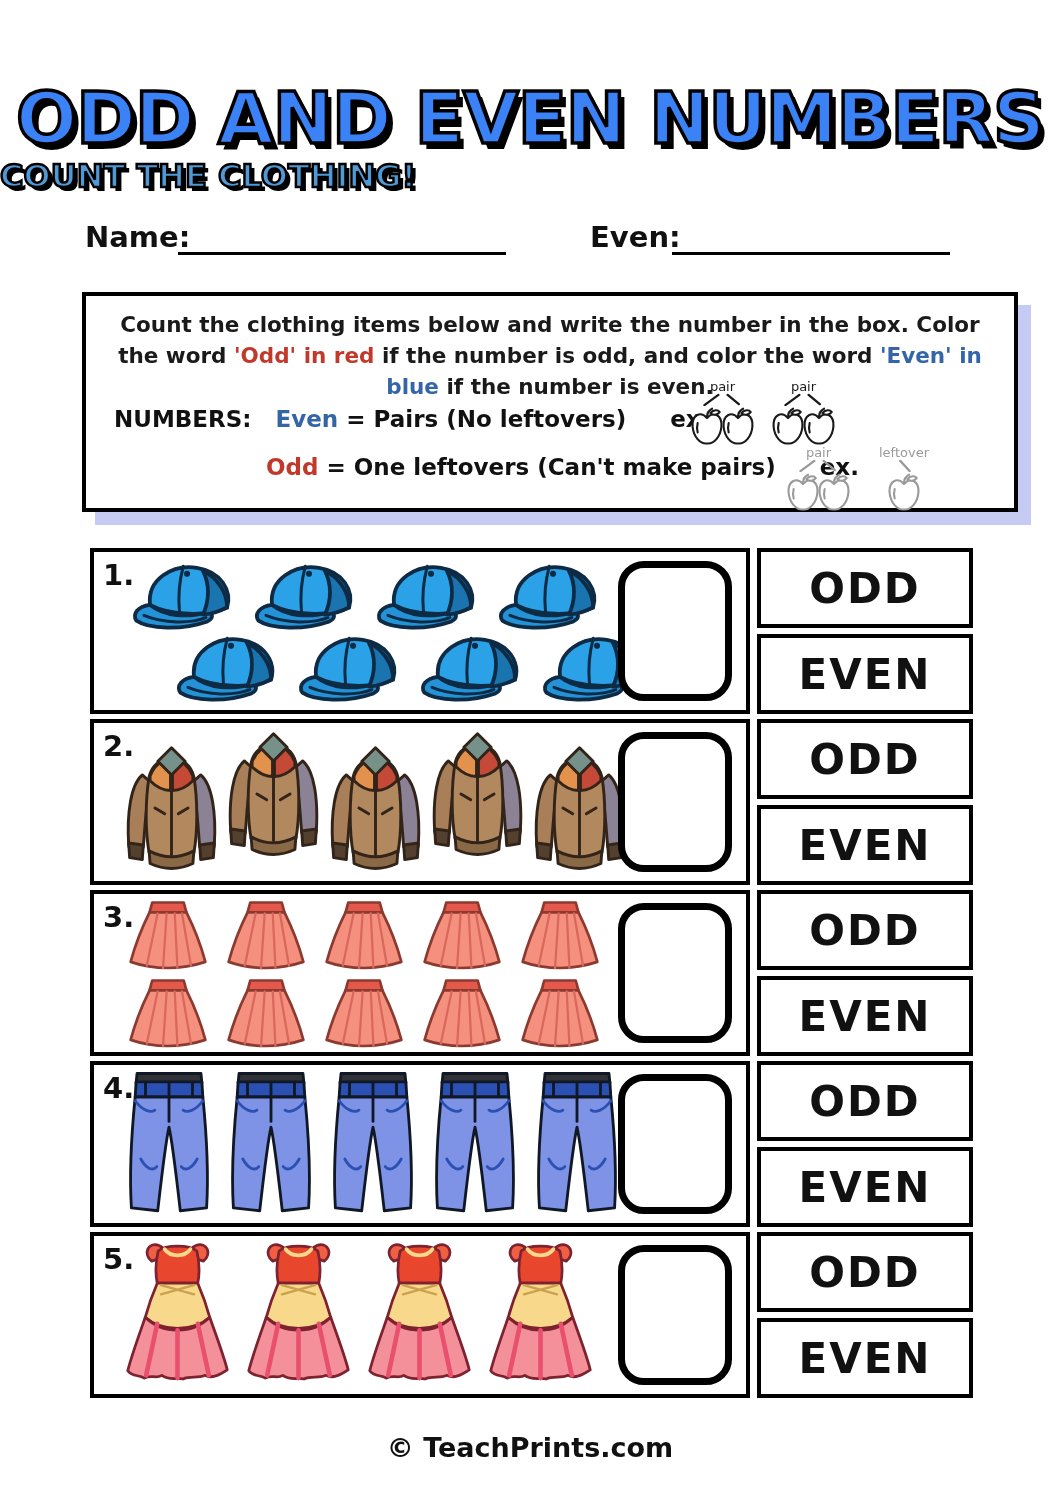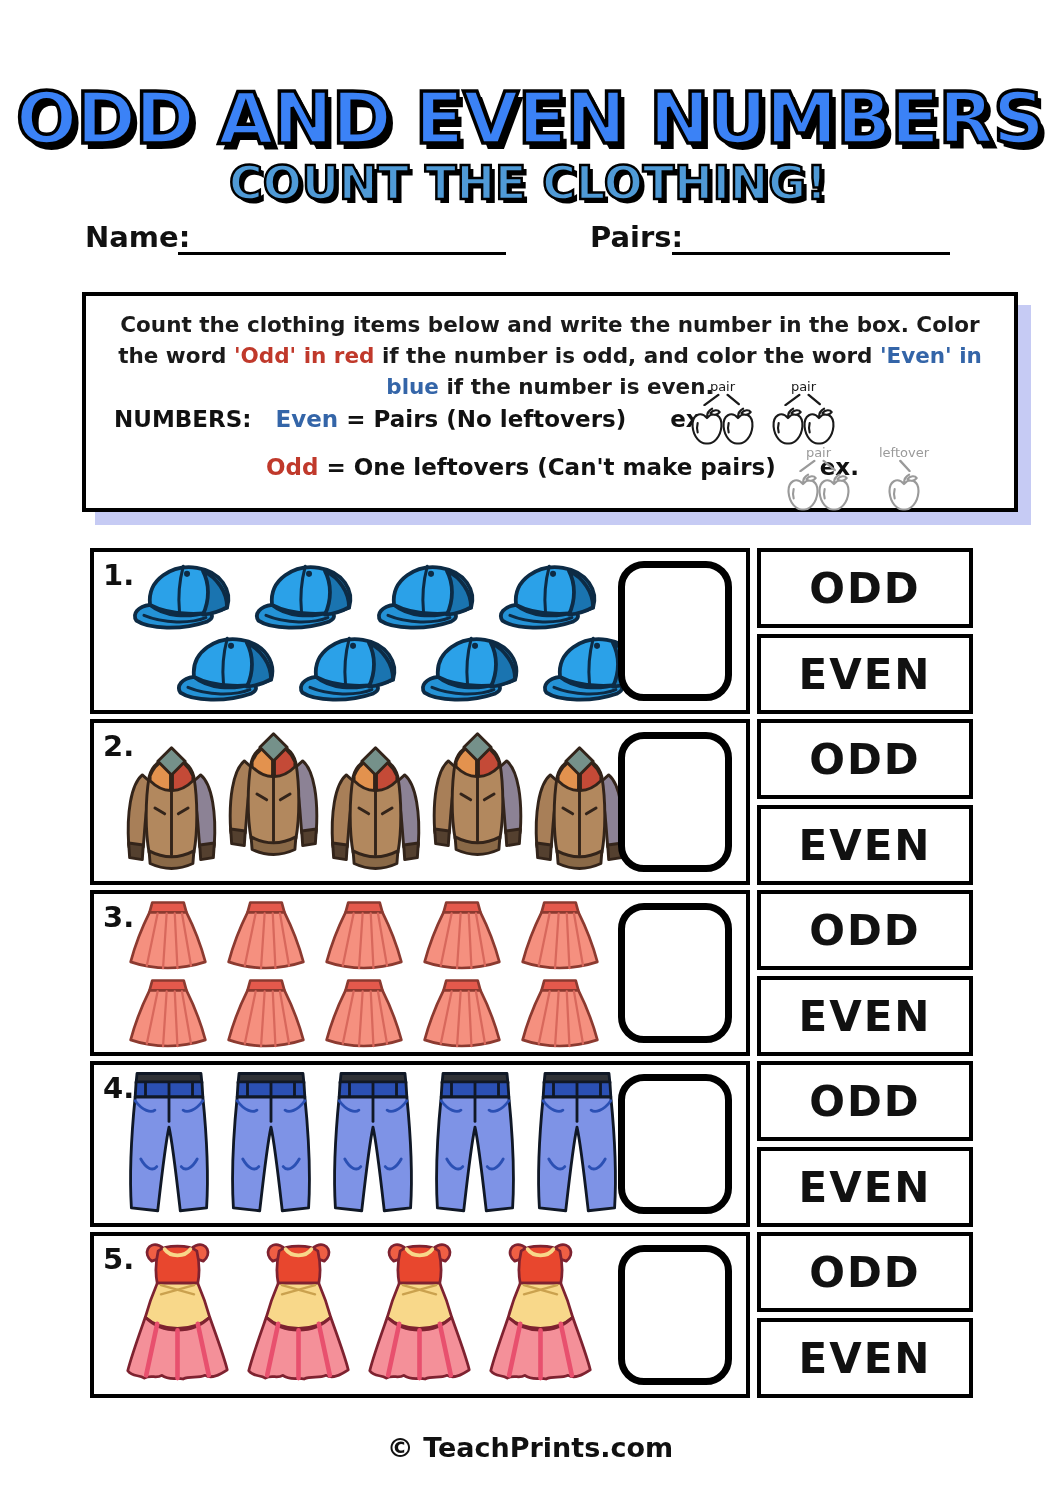--- a/index.html
+++ b/index.html
@@ -10,22 +10,22 @@
     overflow:hidden;
   }
   
   .title {
     position:absolute; top:82px; left:0; right:0; text-align:center;
     font-size:72px; font-weight:bold; line-height:1;
     color:#3b82f6; -webkit-text-stroke:3.5px #000;
     text-shadow:5px 6px 0 #000; letter-spacing:-1px; white-space:nowrap;
   }
   .subtitle {
-    position:absolute; top:160px; left:0; right:4px; text-align:center;
-    font-size:46px; font-weight:bold; line-height:1;
+    position:absolute; top:160px; left:0; right:4px; text-align:left;
+    font-size:32px; font-weight:bold; line-height:1;
     color:#4f9ad6; -webkit-text-stroke:2.5px #000;
     text-shadow:4px 4px 0 #000; letter-spacing:0px;
   }
   
   .field-label { position:absolute; font-size:29px; font-weight:bold; }
   .name-label  { left:85px;  top:220px; }
   .date-label  { left:590px; top:220px; }
   .write-line  { position:absolute; border-top:3px solid #000; height:0; }
   .name-line   { left:178px; top:252px; width:328px; }
   .date-line   { left:672px; top:252px; width:278px; }
@@ -167,21 +167,21 @@
       </g>
     </symbol>
   </defs>
 </svg>
 
 <div class="title">ODD AND EVEN NUMBERS</div>
 <div class="subtitle">COUNT THE CLOTHING!</div>
 
 <span class="field-label name-label">Name:</span>
 <span class="write-line name-line"></span>
-<span class="field-label date-label">Pairs:</span>
+<span class="field-label date-label">Even:</span>
 <span class="write-line date-line"></span>
 
 <div class="instruction-box">
   <p class="instr-text"><span style="color: rgb(26, 26, 26);">Count the clothing items below and write the number in the box. Color the word </span><span style="color: rgb(192, 57, 43);">'Odd' in red</span><span style="color: rgb(26, 26, 26);"> if the number is odd, and color the word </span><span style="color: rgb(52, 101, 168);">'Even' in blue</span><span style="color: rgb(26, 26, 26);"> if the number is even.</span></p>
   <div class="remember">
     <div class="rem-line">
       <span>NUMBERS:</span><span class="rem-gap"></span>
       <span style="color: rgb(52, 101, 168);">Even</span>
       <span>= Pairs (No leftovers)</span>
       <span class="rem-ex">ex.</span>

